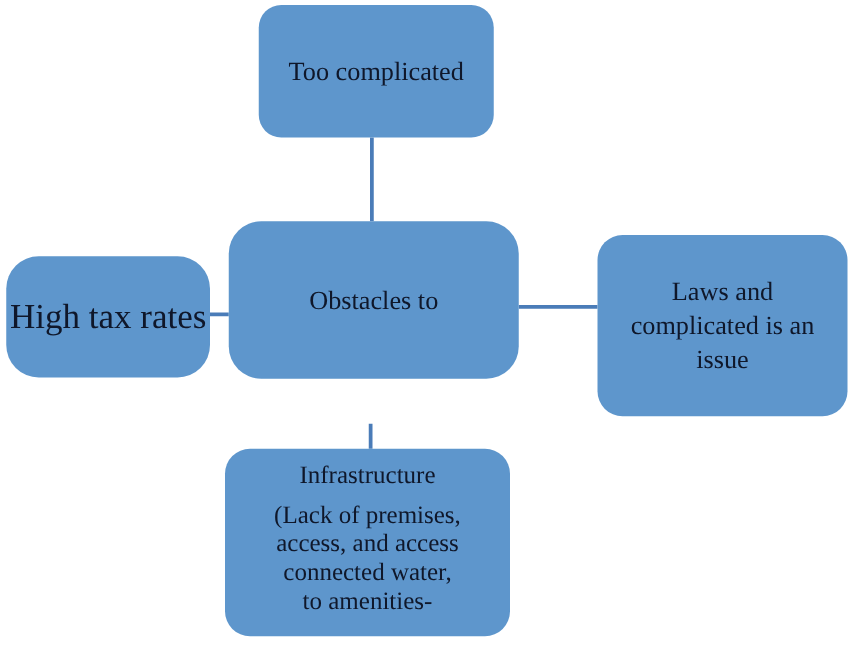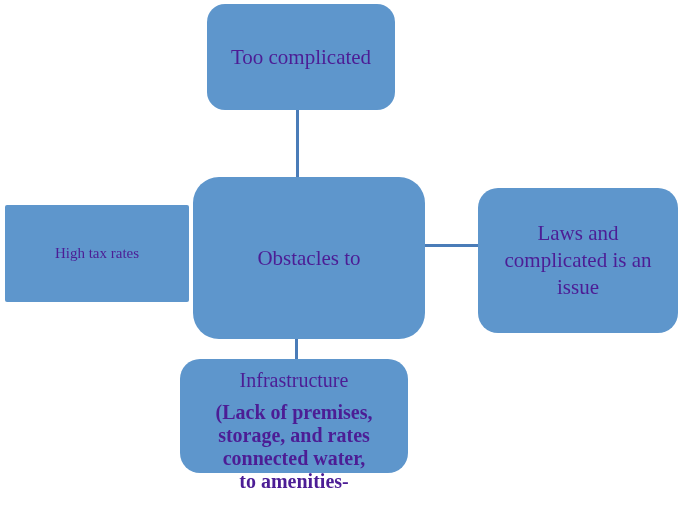--- a/index.html
+++ b/index.html
@@ -7,21 +7,21 @@
     padding: 0;
     background: #ffffff;
   }
   .canvas {
     position: relative;
     width: 685px;
     height: 517px;
     background: #ffffff;
     overflow: hidden;
     font-family: "Liberation Serif", "DejaVu Serif", serif;
-    color: #4c1d95;
+    color: #0f172a;
   }
   .node {
     position: absolute;
     background: #5e96cc;
     display: flex;
     flex-direction: column;
     align-items: center;
     justify-content: center;
     text-align: center;
     box-sizing: border-box;
@@ -29,45 +29,45 @@
   .node .line { display: block; }
 
   .node-top {
     left: 207px; top: 4px;
     width: 188px; height: 106px;
     border-radius: 18px;
     font-size: 21px; line-height: 27px;
   }
   .node-center {
     left: 183px; top: 177px;
-    width: 232px; height: 162px;
+    width: 232px; height: 126px;
     border-radius: 26px;
-    font-size: 21px; line-height: 27px; margin-left: 10px;
+    font-size: 21px; line-height: 27px;
   }
   .node-left {
     left: 5px; top: 205px;
-    width: 184px; height: 97px;
-    border-radius: 2px;
-    font-size: 15px; line-height: 27px;
+    width: 163px; height: 97px;
+    border-radius: 26px;
+    font-size: 28px; line-height: 27px;
   }
   .node-right {
     left: 478px; top: 188px;
     width: 200px; height: 145px;
     border-radius: 20px;
     font-size: 21px; line-height: 27px;
   }
   .node-bottom {
     left: 180px; top: 359px;
-    width: 228px; height: 114px;
+    width: 228px; height: 150px;
     border-radius: 20px;
     justify-content: flex-start;
     padding-top: 10px;
     font-size: 20px; line-height: 23px;
   }
-  .node-bottom .body { margin-top: 9px; font-weight: bold; }
+  .node-bottom .body { margin-top: 9px; }
 
   .connector {
     position: absolute;
     background: #4a7cb8;
   }
   .connector-top-center {
     left: 296px; top: 110px;
     width: 3px; height: 67px;
   }
   .connector-left-center {
@@ -108,19 +108,19 @@
   <div class="node node-right">
     <span class="line">Laws and</span>
     <span class="line">complicated is an</span>
     <span class="line">issue</span>
   </div>
 
   <div class="node node-bottom">
     <span class="line">Infrastructure</span>
     <span class="body">
       <span class="line">(Lack of premises,</span>
-      <span class="line">storage, and rates</span>
+      <span class="line">access, and access</span>
       <span class="line">connected water,</span>
       <span class="line">to amenities-</span>
     </span>
   </div>
 
 </div>
 
 </body></html>

